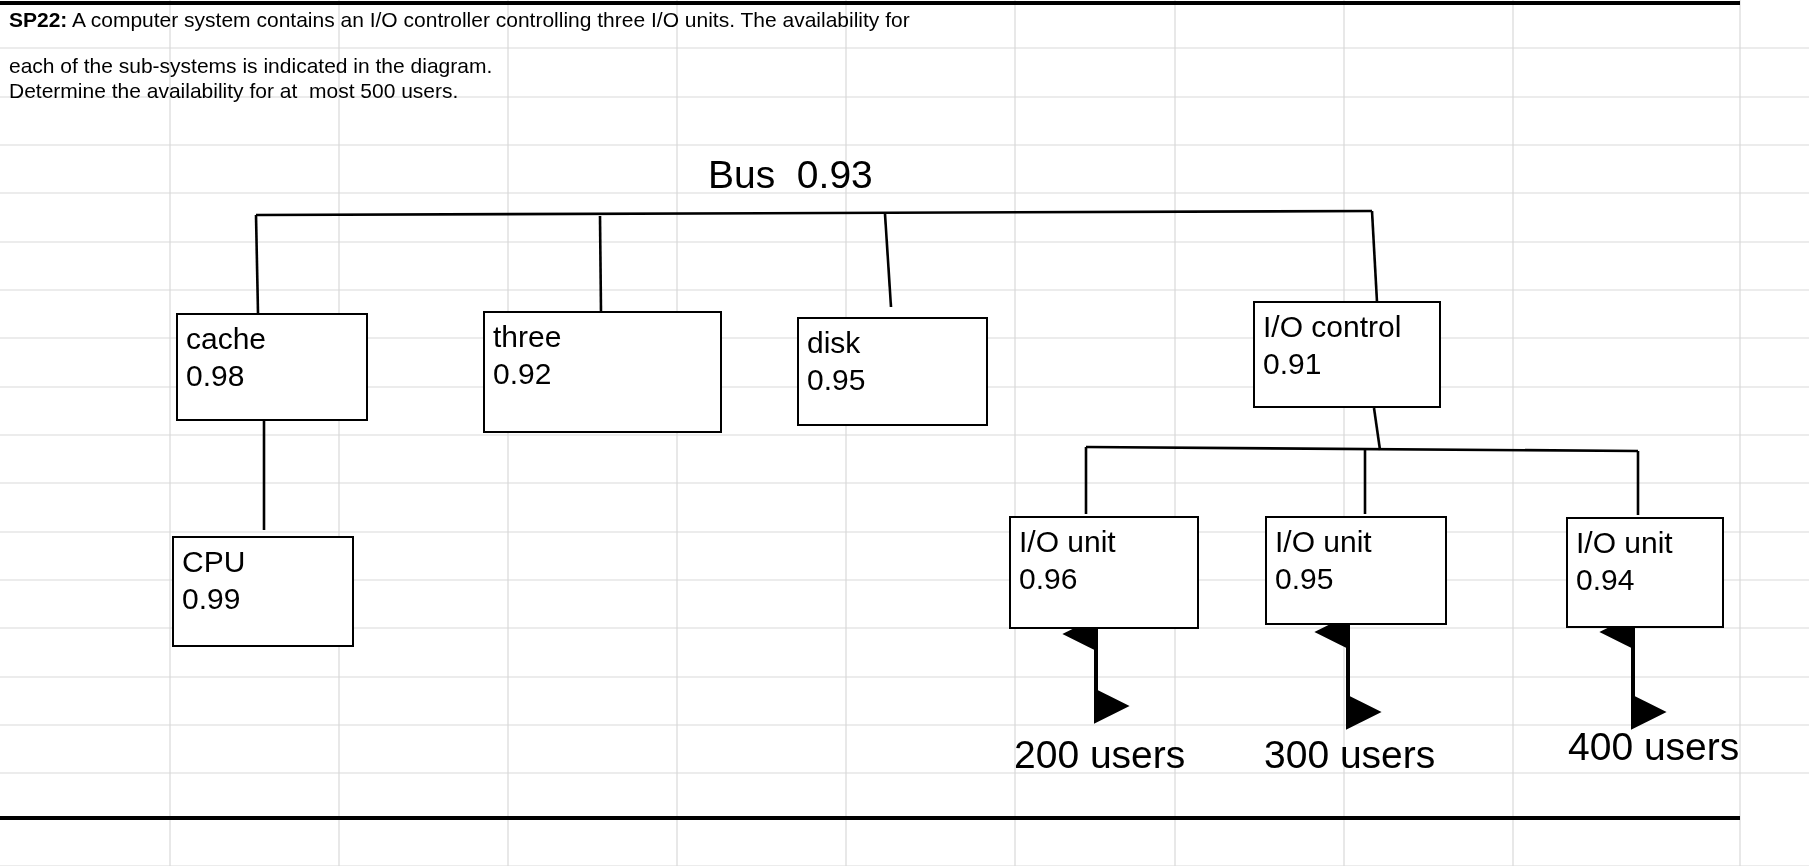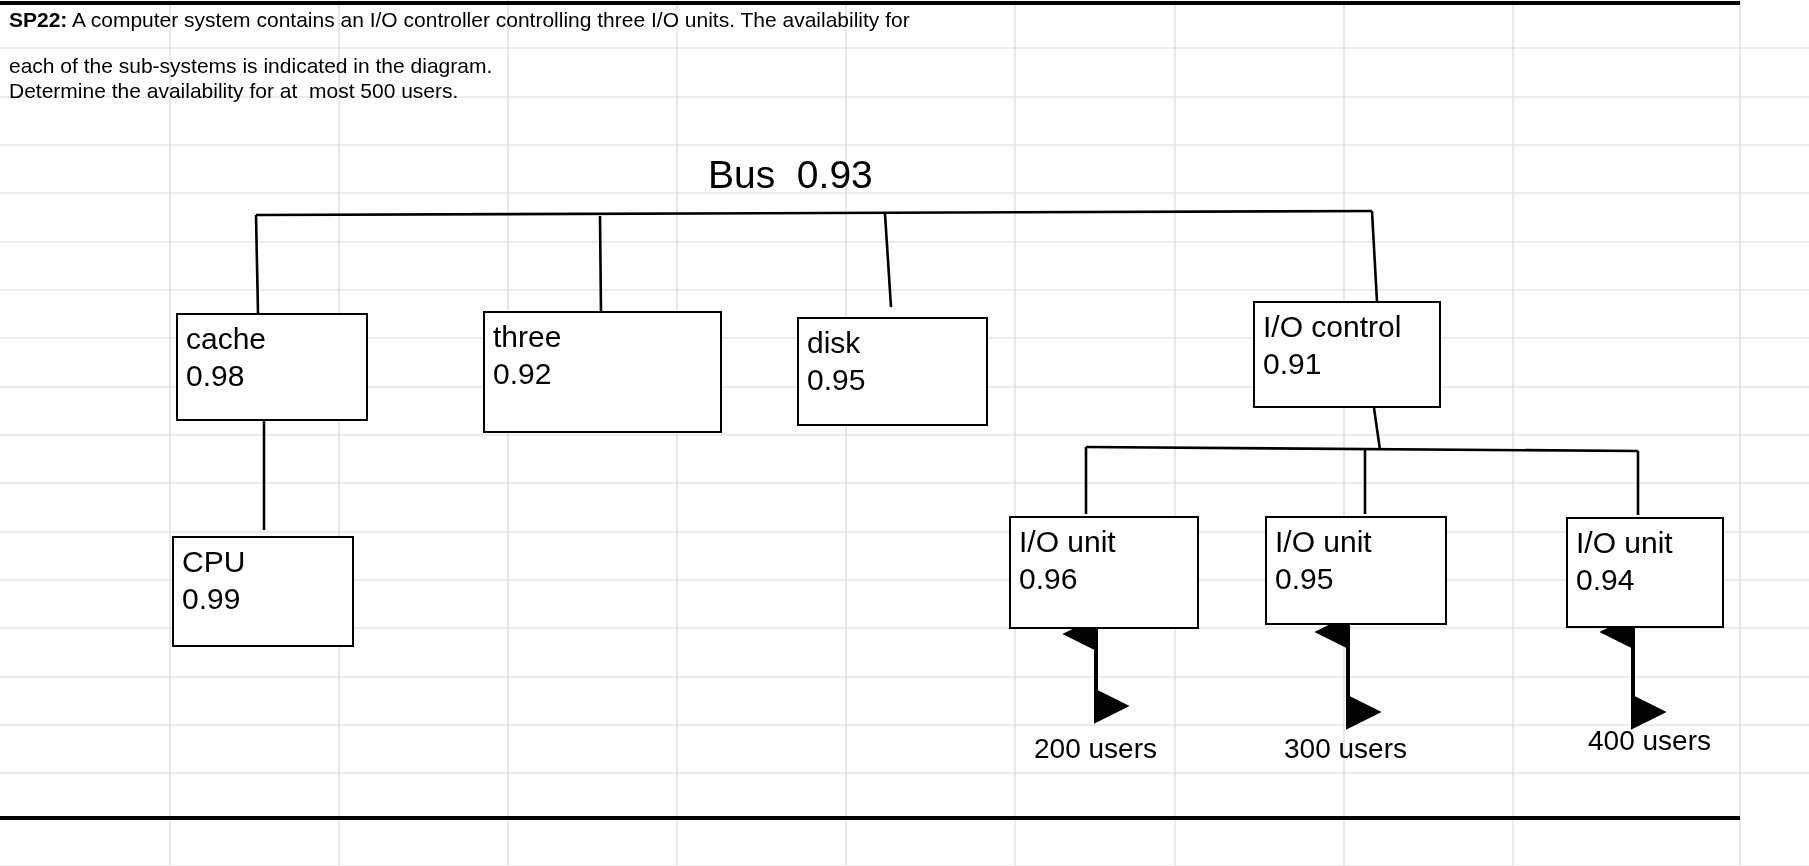--- a/index.html
+++ b/index.html
@@ -19,21 +19,21 @@
 
   
   .hdr{ font-size:21px;text-align:center; }
   .hdr b{ font-weight:bold; }
 
   
   .boxtxt{ font-size:30px; }
   .boxtxt .l2{ display:block; margin-top:3px; }
 
   .buslabel{ font-size:39px; }
-  .userlabel{ font-size:28px;padding-left:20px; }
+  .userlabel{ font-size:39px; }
 
   .flowbox{
     position:absolute;
     border:2.5px solid #000;
     background:#fff;
     padding:7px 0 0 8px;
   }
 </style>
 </head>
 <body>

